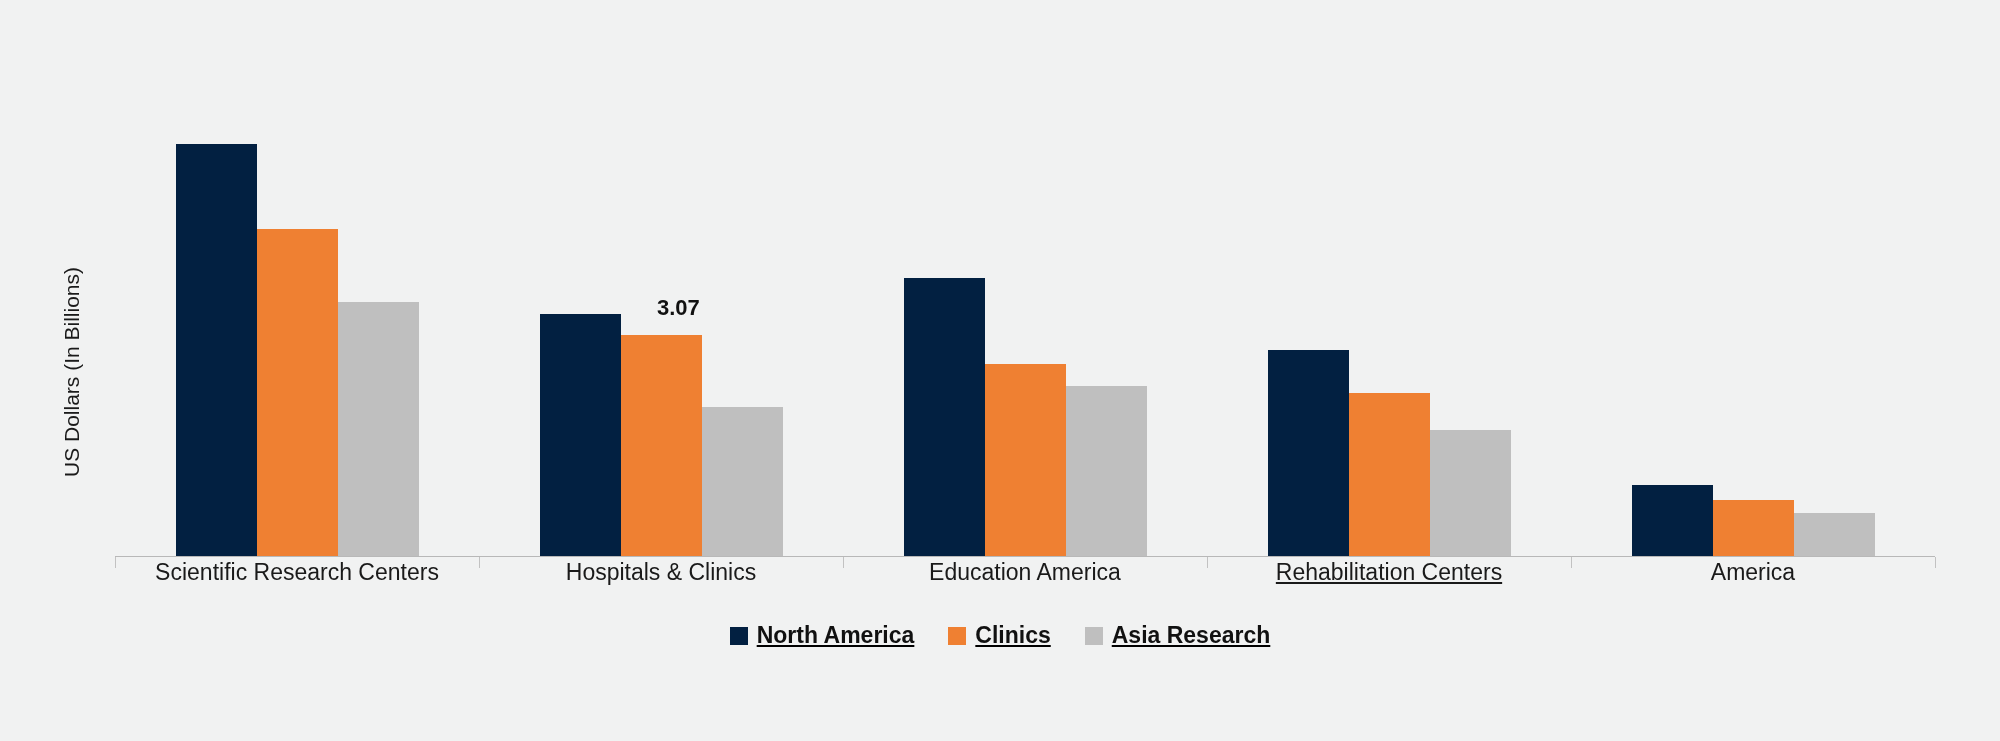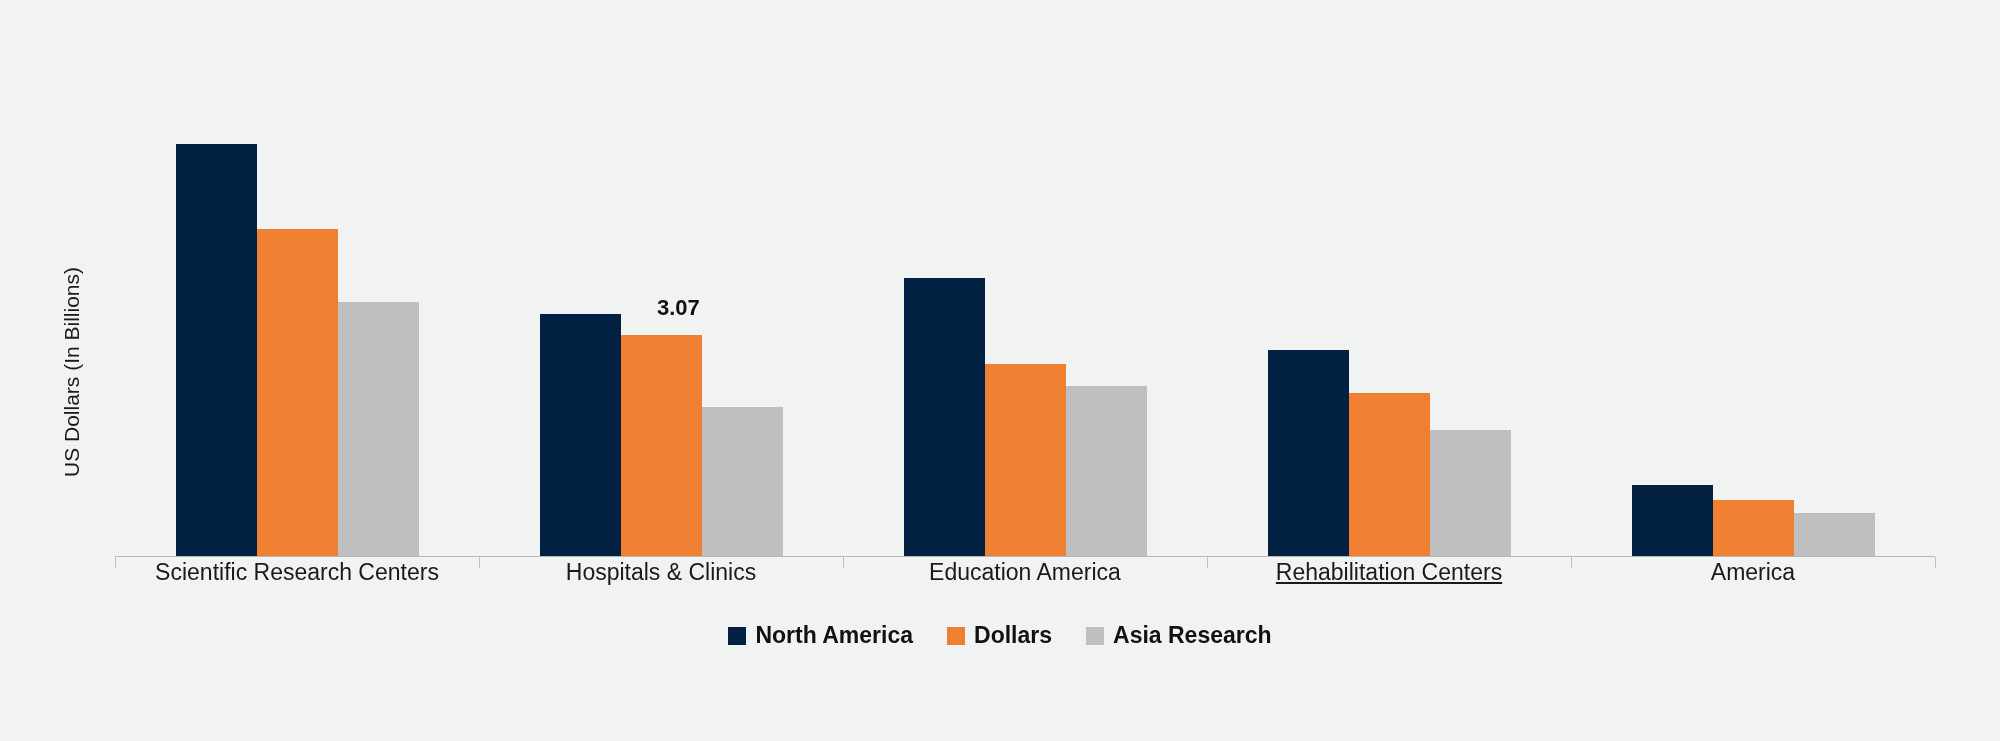--- a/index.html
+++ b/index.html
@@ -89,21 +89,21 @@
     font-size:23px;color:#1a1a1a;
     white-space:nowrap;
   }
 
   
   #legend{
     position:absolute;
     top:622px;left:0;width:2000px;
     display:flex;justify-content:center;align-items:center;gap:34px;
   }
-  .legend-item{display:flex;align-items:center;gap:9px;}
+  .legend-item{display:flex;align-items:center;gap:9px;text-decoration:underline;}
   .legend-swatch{width:18px;height:18px;display:inline-block;}
   .legend-label{font-size:23px;font-weight:bold;color:#111111;white-space:nowrap;}
 </style>
 </head>
 <body>
 
 <div id="chart">
 
 
   <div id="ylabel">US Dollars (In Billions)</div>
@@ -155,21 +155,21 @@
       <div class="catlabel" style="left: 1571px; width: 364px;">America</div>
     </div>
 
   <div id="legend">
       <div class="legend-item">
         <span class="legend-swatch" style="background: rgb(2, 32, 65);"></span>
         <span class="legend-label">North America</span>
       </div>
       <div class="legend-item">
         <span class="legend-swatch" style="background: rgb(239, 128, 50);"></span>
-        <span class="legend-label">Dollars</span>
+        <span class="legend-label">Clinics</span>
       </div>
       <div class="legend-item">
         <span class="legend-swatch" style="background: rgb(191, 191, 191);"></span>
         <span class="legend-label">Asia Research</span>
       </div>
     </div>
 
 </div>
 
 </body></html>

